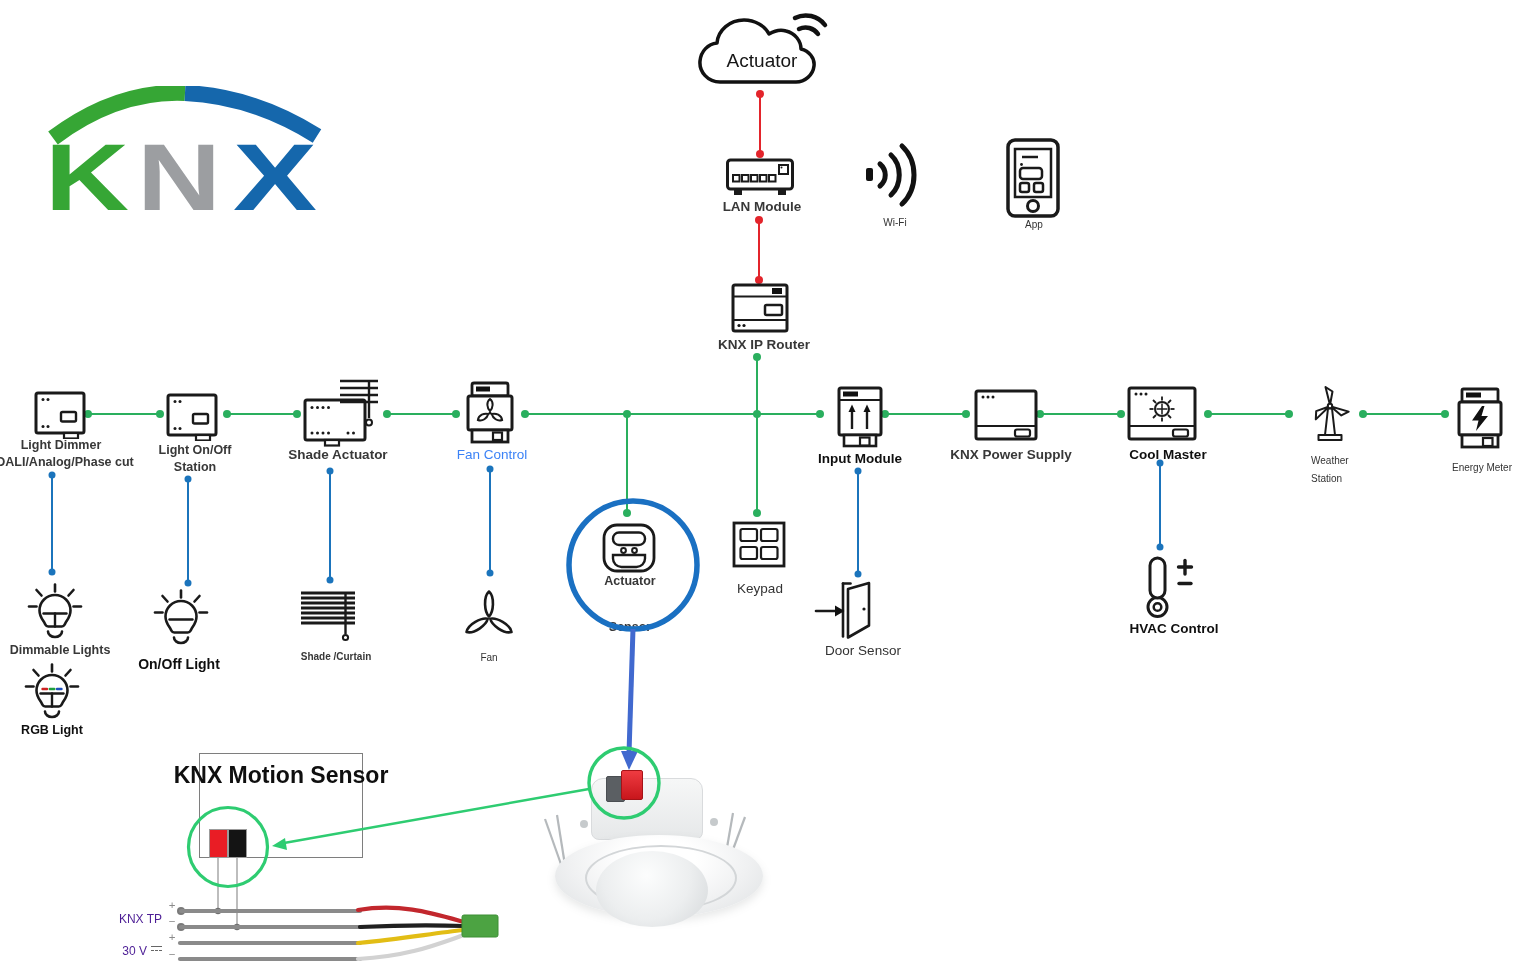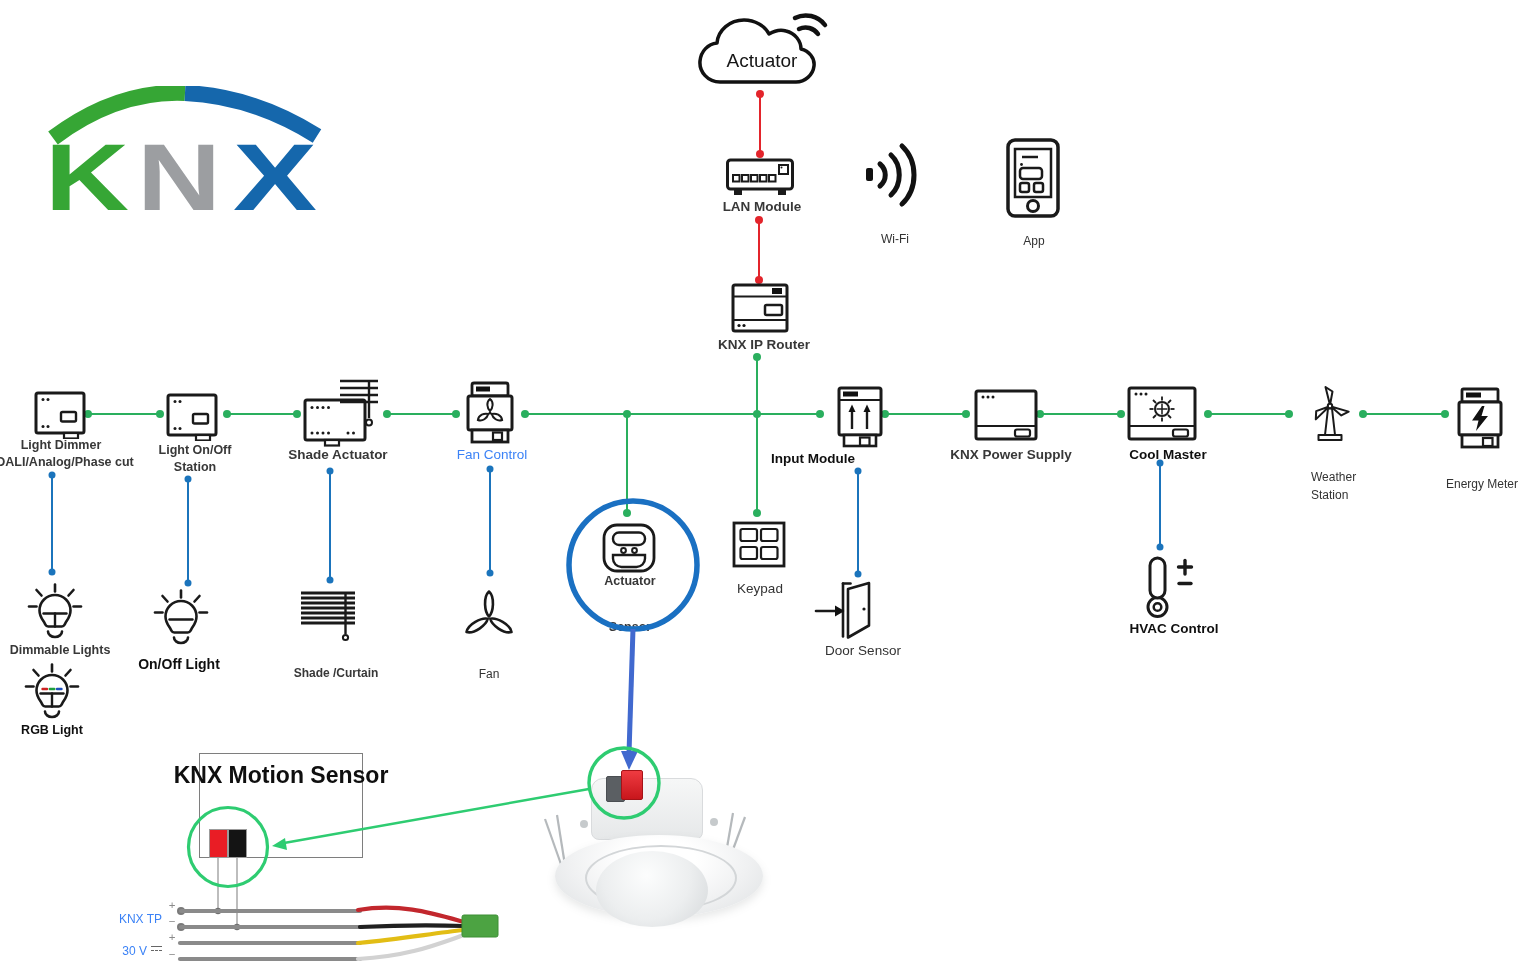--- a/index.html
+++ b/index.html
@@ -7,25 +7,25 @@
           font-family:"Liberation Sans",sans-serif;}
   .layer{position:absolute;left:0;top:0;width:1536px;height:968px;}
   #bg-svg{z-index:1;}
   .photo-part{position:absolute;z-index:2;}
   .icon{position:absolute;z-index:3;}
   .box{position:absolute;z-index:2;box-sizing:border-box;}
   .label{position:absolute;z-index:4;transform:translateX(-50%);white-space:nowrap;text-align:center;
          color:#383838;font-size:12.5px;font-weight:700;line-height:1.1;}
   .reg{font-weight:400;color:#333;}
   .dark{color:#0f0f0f;}
-  .fs13{font-size:12px;margin-top:16px;}.fs135{font-size:13.5px;}.fs14{font-size:14px;}
+  .fs13{font-size:10px;}.fs135{font-size:13.5px;}.fs14{font-size:14px;}
   .fs17{font-size:23px;}.fs19{font-size:19px;}
   .la{transform:none;text-align:right;}
   .ra{transform:none;text-align:right;}
-  .wire-label{position:absolute;z-index:4;font-size:12px;color:#3b82f6;font-weight:400;white-space:nowrap;}
+  .wire-label{position:absolute;z-index:4;font-size:12px;color:#4c1d95;font-weight:400;white-space:nowrap;}
   .pm{position:absolute;z-index:4;font-size:11.5px;color:#8a8a8a;font-weight:400;width:12px;text-align:center;line-height:1;}
   .dc{display:inline-block;width:11px;height:8px;border-top:1.6px solid #666;position:relative;margin-left:4px;top:0px;}
   .dc::after{content:"";position:absolute;left:0;top:2.6px;width:11px;border-top:1.6px dashed #666;}
   #overlay-svg{z-index:5;pointer-events:none;}
 </style>
 </head>
 <body>
 
 <div class="canvas">
 
@@ -465,21 +465,21 @@
 
   <div class="label" style="left:61px;top:439px">Light Dimmer</div>
   <div class="label" style="left:65px;top:456px">DALI/Analog/Phase cut</div>
   <div class="label" style="left:195px;top:444px">Light On/Off</div>
   <div class="label" style="left:195px;top:461px">Station</div>
   <div class="label fs135" style="left:338px;top:448px">Shade Actuator</div>
   <div class="label reg fs135" style="left:492px;top:448px;color:#3b82f6">Fan Control</div>
   <div class="label" style="left:630px;top:575px">Actuator</div>
   <div class="label" style="left:630px;top:621px">Sensor</div>
   <div class="label reg fs135" style="left:760px;top:582px">Keypad</div>
-  <div class="label dark fs135" style="left:813px;top:452px">Input Module</div>
+  <div class="label dark fs135" style="left:860px;top:452px">Input Module</div>
   <div class="label fs135" style="left:1011px;top:448px">KNX Power Supply</div>
   <div class="label dark fs135" style="left:1168px;top:448px">Cool Master</div>
   <div class="label reg fs13 la" style="left:1311px;top:455px">Weather</div>
   <div class="label reg fs13 la" style="left:1311px;top:473px">Station</div>
   <div class="label reg fs13" style="left:1482px;top:462px">Energy Meter</div>
 
   <div class="label" style="left:60px;top:644px">Dimmable Lights</div>
   <div class="label dark" style="left:52px;top:724px">RGB Light</div>
   <div class="label dark fs14" style="left:179px;top:657px">On/Off Light</div>
   <div class="label fs13" style="left:336px;top:651px">Shade /Curtain</div>

